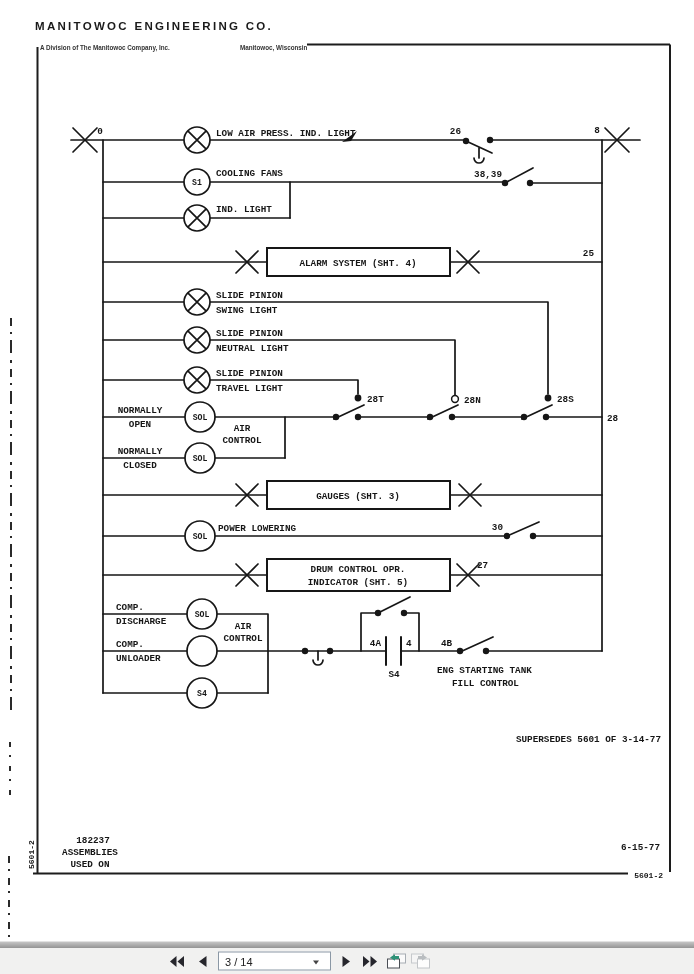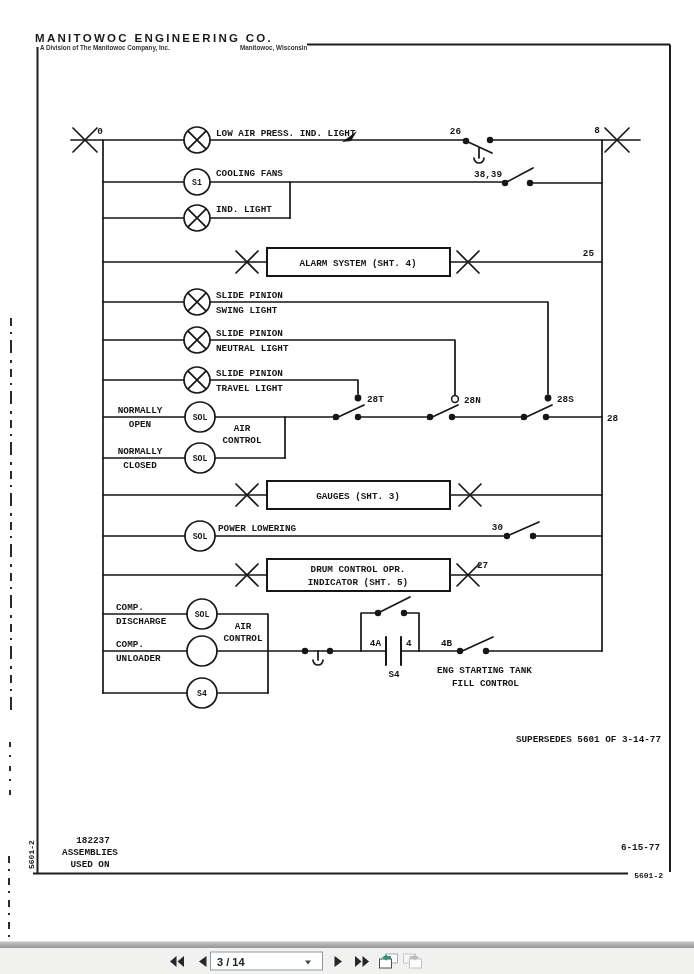--- a/index.html
+++ b/index.html
@@ -1,20 +1,20 @@
 <!DOCTYPE html>
 <html><head>
 <meta charset="utf-8">
 <style>
   html,body{margin:0;padding:0;background:#ffffff;}
   .stage{position:relative;width:694px;height:974px;background:#ffffff;overflow:hidden;
          font-family:"Liberation Sans",sans-serif;}
   .window-edge-left{position:absolute;left:0;top:0;width:2px;height:974px;background:#9b9b9b;}
   .page{position:absolute;left:0;top:0;width:694px;height:941px;background:#ffffff;}
-  .company{position:absolute;left:35px;top:32px;font-size:11.5px;font-weight:bold;
+  .company{position:absolute;left:35px;top:20px;font-size:11.5px;font-weight:bold;
            letter-spacing:2.3px;color:#1a1a1a;white-space:nowrap;text-align:right;}
   .subline{position:absolute;top:44px;font-size:6.3px;font-weight:bold;color:#333;white-space:nowrap;}
   .division{left:40px;}
   .location{left:240px;}
   .schem{position:absolute;left:0;top:0;}
   .t{font-family:"Liberation Mono","DejaVu Sans Mono",monospace;font-weight:700;
      font-size:9.3px;fill:#161616;stroke:none;}
   .ts{font-family:"Liberation Mono","DejaVu Sans Mono",monospace;font-weight:700;
       font-size:8.2px;fill:#161616;stroke:none;}
   .tv{font-family:"Liberation Mono","DejaVu Sans Mono",monospace;font-weight:700;
@@ -22,22 +22,22 @@
   .divider-band{position:absolute;left:0;top:941px;width:694px;height:7px;
       background:linear-gradient(#c4c4c4,#949494);border-top:1px solid #e2e2e2;box-sizing:border-box;}
   .toolbar{position:absolute;left:0;top:948px;width:694px;height:26px;background:#f1f1f0;}
   .nav{position:absolute;left:168px;top:50%;transform:translateY(-50%);
        display:flex;align-items:center;}
   .navbtn{background:transparent;border:none;padding:0;margin:0;display:flex;
           align-items:center;justify-content:center;cursor:pointer;}
   .navbtn svg{display:block;}
   .b-first{width:18px;}
   .b-prev{width:16px;margin-left:8px;}
-  .combo{position:relative;width:113px;height:19px;background:#ffffff;
-         border:1px solid #8b98a5;box-sizing:border-box;font-weight:bold;}
+  .combo{position:relative;width:113px;height:19px;margin-left:8px;background:#ffffff;
+         border:1px solid #8b98a5;box-sizing:border-box;}
   .combo-text{position:absolute;left:6px;top:3px;font-size:11px;color:#222;}
   .combo-caret{position:absolute;right:11px;top:8px;width:0;height:0;
          border-left:3.5px solid transparent;border-right:3.5px solid transparent;
          border-top:4px solid #444;}
   .b-next{width:16px;margin-left:7px;}
   .b-last{width:20px;margin-left:6px;}
   .b-pview{width:21px;margin-left:6px;}
   .b-nview{width:21px;margin-left:3px;}
 </style>
 </head>

